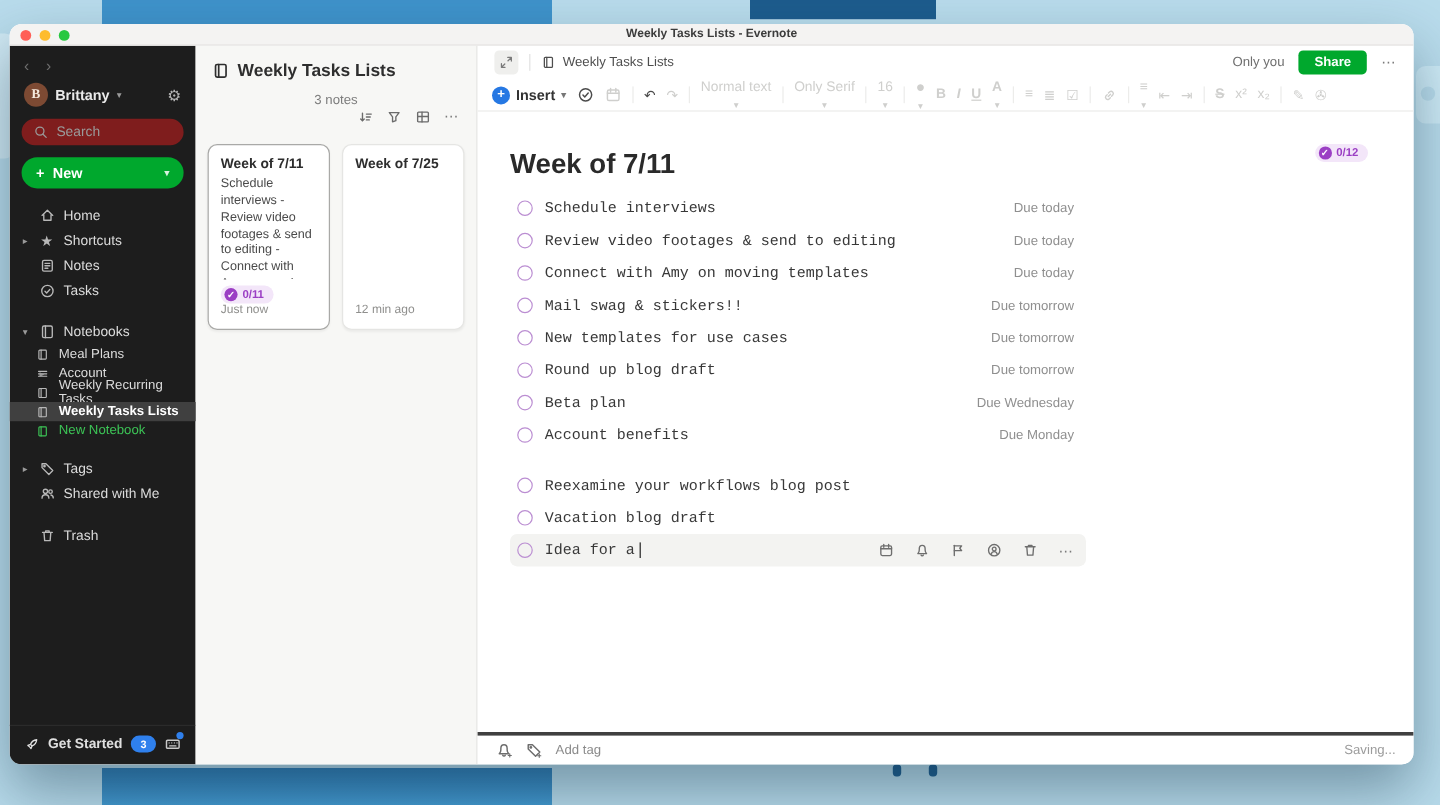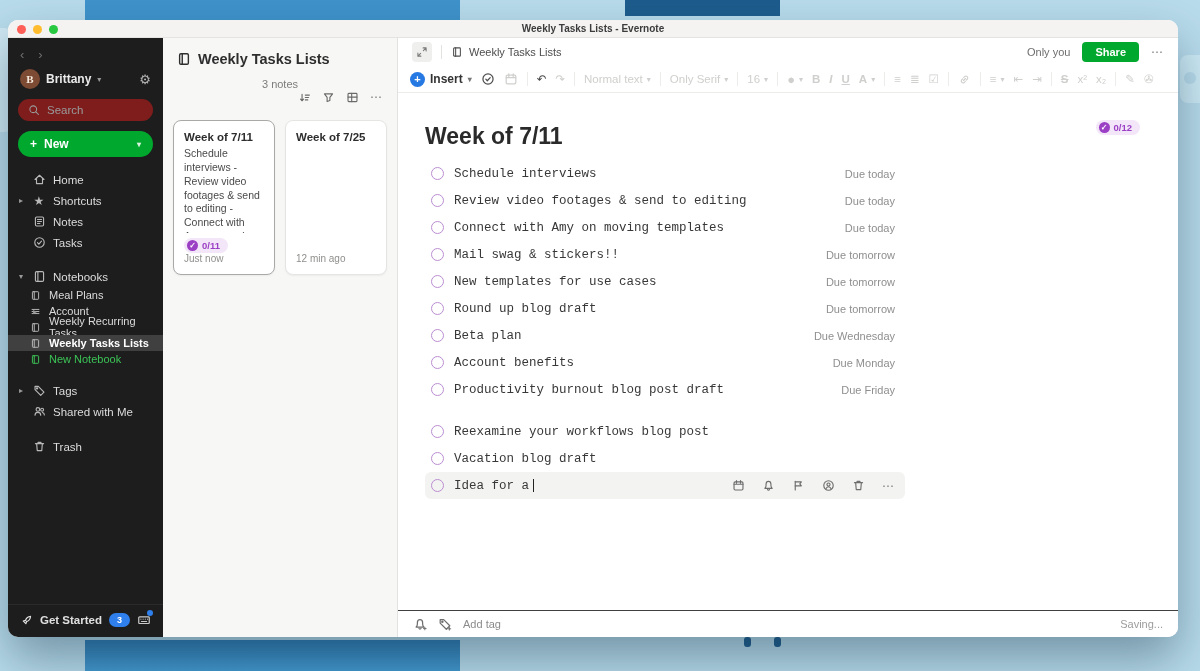--- a/index.html
+++ b/index.html
@@ -100,40 +100,40 @@
   .share-btn { background:#00a82d; color:#fff; font-weight:bold; font-size:11px; border-radius:4px; padding:4px 13px; }
   .dots { color:#7a7a7a; letter-spacing:1px; font-size:12px; }
 
   .ed-toolbar { height:27px; flex:none; border-bottom:1px solid #ececea; display:flex; align-items:center;
                 gap:9px; padding:0 12px; font-size:11.5px; color:#cfcfcd; white-space:nowrap; overflow:hidden; }
   .tb-div { width:1px; height:14px; background:#ececea; flex:none; }
   .tb-dark { color:#4b4b4b; }
   .insert-btn { display:flex; align-items:center; gap:5px; color:#333; font-weight:bold; font-size:12px; }
   .insert-circle { width:15px; height:15px; border-radius:50%; background:#2678e3; color:#fff; font-size:11px;
                    display:flex; align-items:center; justify-content:center; font-weight:bold; }
-  .tb-drop { display:flex; align-items:center; gap:4px; }
+  .tb-drop { display:flex; align-items:center; gap:4px;flex-direction:column; }
   .tb-letter { font-weight:bold; }
   .strike { text-decoration:line-through; }
 
   .ed-body { flex:1; min-height:0; position:relative; padding:30px 0 0 27px; }
   .prog-badge { position:absolute; right:38px; top:22px; }
   .note-title { font-size:23px; font-weight:bold; color:#2a2a2a; width:480px; margin-bottom:10px; }
   .tasks { width:480px; }
   .task-row { display:flex; align-items:center; height:27px; padding:0 10px 0 6px; border-radius:6px; }
   .task-circle { width:13px; height:13px; border:1.4px solid #bb8ed2; border-radius:50%; margin-right:10px; flex:none; }
   .task-label { font-size:12.5px; color:#383838;font-family:Liberation Mono, monospace; }
   .task-due { margin-left:auto; font-size:11px; color:#8f8f8f; }
   .gap-above { margin-top:15px; }
   .task-row.active { background:#f3f3f1; }
   .caret-bar { display:none; width:1px; height:13px; background:#222; margin-left:4px; }
   .task-row.active .caret-bar { display:inline-block; }
   .row-icons { display:none; margin-left:auto; align-items:center; gap:17px; color:#6e6e6e; }
   .task-row.active .row-icons { display:flex; }
 
-  .ed-footer { height:27px; flex:none; border-top:1px solid #404040; display:flex; align-items:center;
+  .ed-footer { height:27px; flex:none; border-top:3px solid #404040; display:flex; align-items:center;
                gap:11px; padding:0 15px; color:#6e6e6e; font-size:11px;justify-content:center; }
   .add-tag { color:#8b8b8b; }
   .saving { margin-left:auto; color:#9c9c9c; }
 </style>
 </head>
 <body>
 
 <div class="bg-rect1"></div>
 <div class="bg-rect2"></div>
 <div class="bg-rect3"></div>
@@ -534,27 +534,20 @@
             </div>
 
             <div class="task-row">
               <span class="task-circle"></span>
               <span class="task-label">Account benefits</span>
 
               <span class="task-due">Due Monday</span>
 
             </div>
 
-            <div class="task-row">
-              <span class="task-circle"></span>
-              <span class="task-label">Productivity burnout blog post draft</span>
-
-              <span class="task-due">Due Friday</span>
-
-            </div>
 
             <div class="task-row gap-above">
               <span class="task-circle"></span>
               <span class="task-label">Reexamine your workflows blog post</span>
 
               <span class="task-due"></span>
 
             </div>
 
             <div class="task-row">

